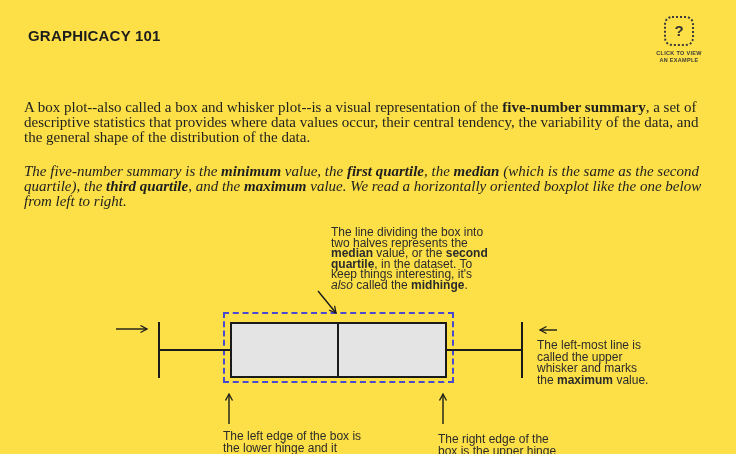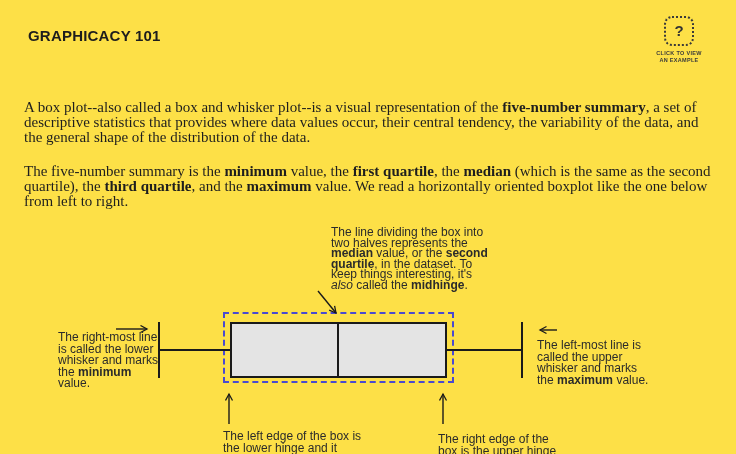--- a/index.html
+++ b/index.html
@@ -24,21 +24,21 @@
     width:30px; height:30px; margin:0 auto; border:2px dotted #3a3a3a; border-radius:8px;
     font-size:15px; font-weight:bold; line-height:26px; color:#333333; text-align:center;
   }
   .q-label { margin-top:4px; font-size:5.5px; font-weight:bold; line-height:7px; letter-spacing:0.3px; color:#3a3a3a; }
   
   .body-text {
     position:absolute; left:24px; width:690px;
     font-family:"Liberation Serif", serif; font-size:15px; line-height:15px; color:#1e1e1e;
   }
   #p1 { top:100px; }
-  #p2 { top:164px; }
+  #p2 { top:164px;font-style:italic; }
   
   .note { position:absolute; font-size:12px; line-height:11.5px; color:#2b2b2b; }
   #note-median        { left:331px; top:227px; width:157px; line-height:10.5px; }
   #note-lower-whisker { left:58px;  top:332px; width:102px; }
   #note-upper-whisker { left:537px; top:340px; width:113px; }
   #note-lower-hinge   { left:223px; top:431px; width:148px; }
   #note-upper-hinge   { left:438px; top:434px; width:122px; }
   .cap { position:absolute; top:322px; width:2px; height:56px; background:#1a1a1a; }
   #cap-left  { left:158px; }
   #cap-right { left:521px; }
@@ -91,21 +91,20 @@
     </defs>
     <line x1="116" y1="329" x2="147" y2="329" stroke="#1a1a1a" stroke-width="1.4" marker-end="url(#ah)"></line>
     <line x1="557" y1="330" x2="540" y2="330" stroke="#1a1a1a" stroke-width="1.4" marker-end="url(#ah)"></line>
     <line x1="318" y1="291" x2="336" y2="313" stroke="#1a1a1a" stroke-width="1.4" marker-end="url(#ah)"></line>
     <line x1="229" y1="424" x2="229" y2="394" stroke="#1a1a1a" stroke-width="1.4" marker-end="url(#ah)"></line>
     <line x1="443" y1="424" x2="443" y2="394" stroke="#1a1a1a" stroke-width="1.4" marker-end="url(#ah)"></line>
   </svg>
 
   <div class="note" id="note-median"><span>The line dividing the box into two halves represents the </span><b>median</b><span> value, or the </span><b>second quartile</b><span>, in the dataset. To keep things interesting, it's </span><i>also</i><span> called the </span><b>midhinge</b><span>.</span></div>
 
-  <div class="note" id="note-lower-whisker"><span>The right-most line is called the lower whisker and marks the </span><b>minimum</b><span> value.</span></div>
 
   <div class="note" id="note-upper-whisker"><span>The left-most line is called the upper whisker and marks the </span><b>maximum</b><span> value.</span></div>
 
   <div class="note" id="note-lower-hinge">The left edge of the box is the lower hinge and it</div>
 
   <div class="note" id="note-upper-hinge">The right edge of the box is the upper hinge and it</div>
 
 </div>
 
 </body></html>

